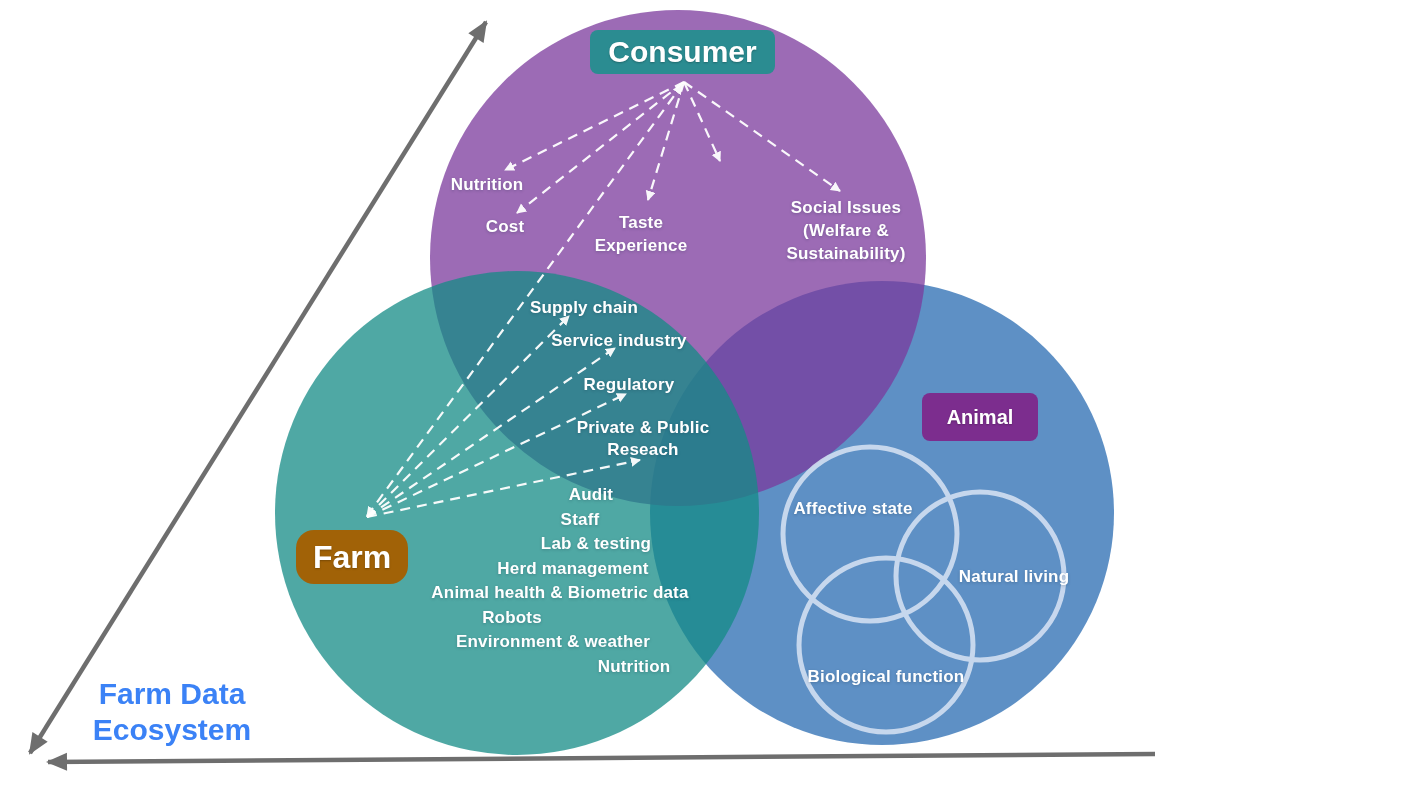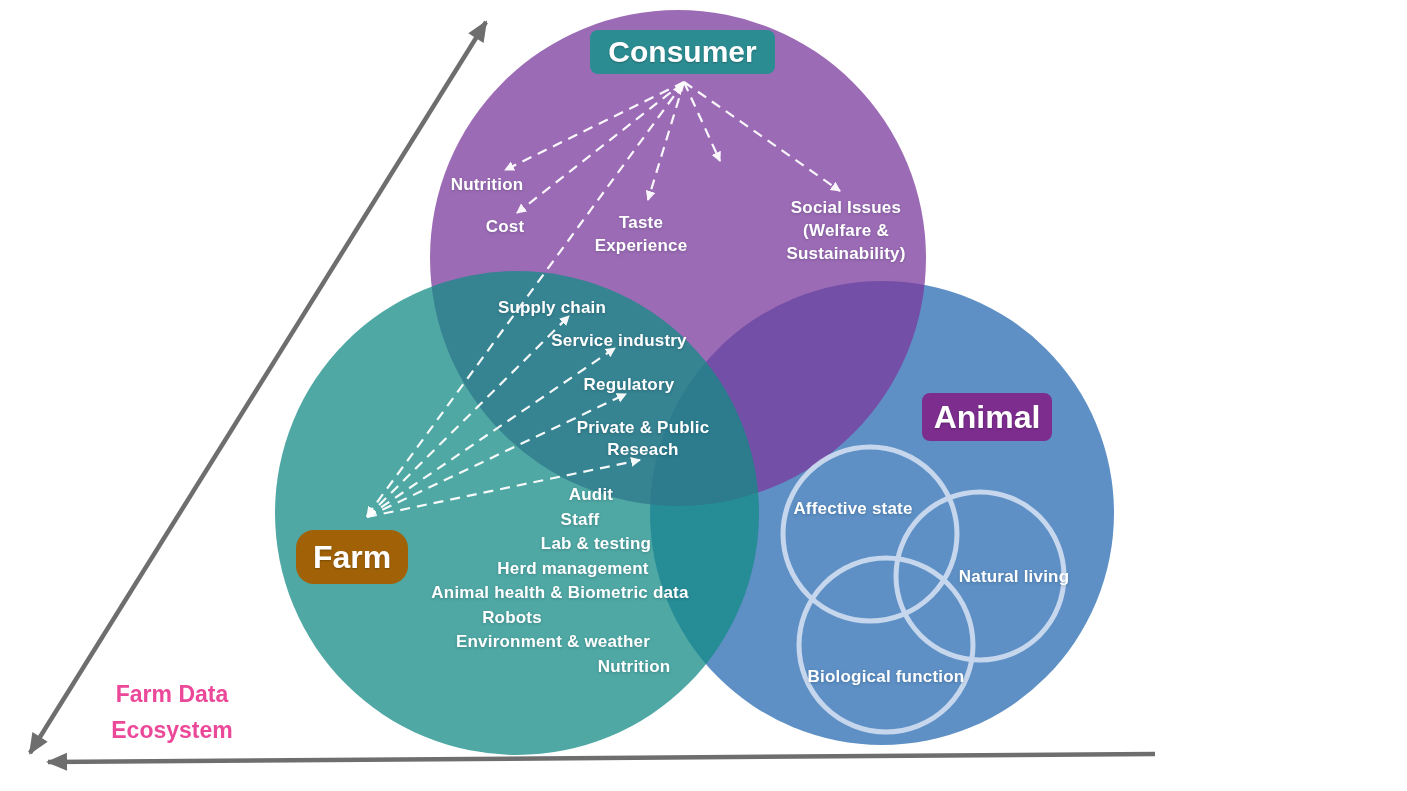--- a/index.html
+++ b/index.html
@@ -12,38 +12,38 @@
     position:absolute;color:#ffffff;font-weight:700;font-size:17px;line-height:22px;
     text-align:center;text-shadow:0 1px 3px rgba(20,40,60,.25);letter-spacing:.2px;
   }
   .pill{
     position:absolute;display:flex;align-items:center;justify-content:center;
     color:#ffffff;font-weight:700;border-radius:8px;
     text-shadow:0 1px 2px rgba(0,0,0,.25);
   }
   .pill-consumer{left:590px;top:30px;width:185px;height:44px;background:#2B8C91;font-size:30px;}
   .pill-farm{left:296px;top:530px;width:112px;height:54px;background:#a16207;font-size:32px;border-radius:18px;}
-  .pill-animal{left:922px;top:393px;width:130px;height:48px;background:#7C2D8E;font-size:32px;}
+  .pill-animal{left:922px;top:393px;width:116px;height:48px;background:#7C2D8E;font-size:20px;}
   .farm-list{
     position:absolute;left:395px;top:483px;width:350px;text-align:center;
     color:#fff;font-weight:700;font-size:17px;line-height:24.5px;
     text-shadow:0 1px 3px rgba(20,40,60,.25);letter-spacing:.2px;
   }
   .farm-list div:nth-child(1){transform:translateX(21px);}
   .farm-list div:nth-child(2){transform:translateX(10px);}
   .farm-list div:nth-child(3){transform:translateX(26px);}
   .farm-list div:nth-child(4){transform:translateX(3px);}
   .farm-list div:nth-child(5){transform:translateX(-10px);}
   .farm-list div:nth-child(6){transform:translateX(-58px);}
   .farm-list div:nth-child(7){transform:translateX(-17px);}
   .farm-list div:nth-child(8){transform:translateX(64px);}
   .farm-list div:nth-child(9){transform:translateX(63px);}
   .diagram-title{
     position:absolute;left:87px;top:676px;width:170px;text-align:center;
-    color:#ec4899;font-weight:700;font-size:23px;line-height:36px;
+    color:#3b82f6;font-weight:700;font-size:30px;line-height:36px;
   }
   .dash{stroke:#ffffff;stroke-width:2.2;stroke-dasharray:10 7;fill:none;opacity:.95;}
   .axis{stroke:#6E6E6E;stroke-width:4.5;fill:none;}
 </style>
 </head>
 <body>
 
 <div id="stage">
 
   <svg id="venn-svg" viewBox="0 0 1407 791">
@@ -85,21 +85,21 @@
 
   <div class="pill pill-consumer">Consumer</div>
   <div class="pill pill-farm">Farm</div>
   <div class="pill pill-animal">Animal</div>
 
   <div class="lbl" style="left:427px;top:174px;width:120px;">Nutrition</div>
   <div class="lbl" style="left:445px;top:216px;width:120px;">Cost</div>
   <div class="lbl" style="left:576px;top:211px;width:130px;line-height:23px;">Taste Experience</div>
   <div class="lbl" style="left:771px;top:196px;width:150px;line-height:23px;">Social Issues (Welfare &amp; Sustainability)</div>
 
-  <div class="lbl" style="left:452px;top:297px;width:200px;">Supply chain</div>
+  <div class="lbl" style="left:484px;top:297px;width:200px;">Supply chain</div>
   <div class="lbl" style="left:519px;top:330px;width:200px;">Service industry</div>
   <div class="lbl" style="left:529px;top:374px;width:200px;">Regulatory</div>
   <div class="lbl" style="left:558px;top:417px;width:170px;line-height:22px;">Private &amp; Public Reseach</div>
 
   <div class="farm-list">
     <div>Audit</div>
     <div>Staff</div>
     <div>Lab &amp; testing</div>
     <div>Herd management</div>
     <div>Animal health &amp; Biometric data</div>

